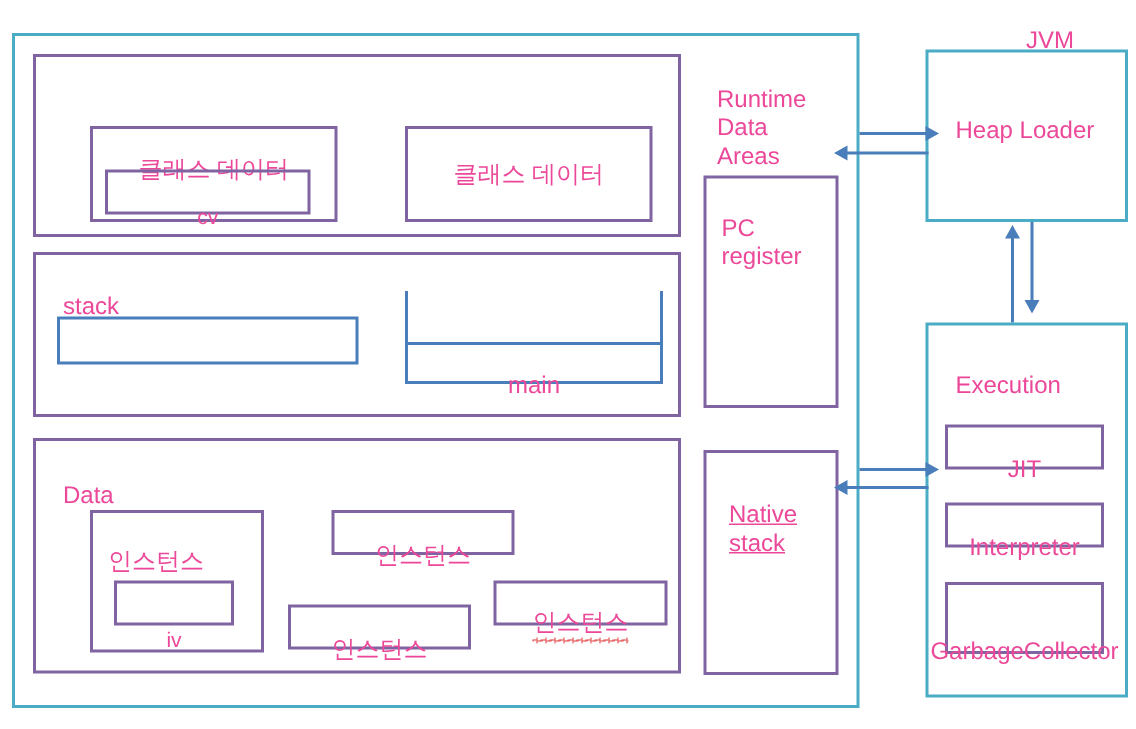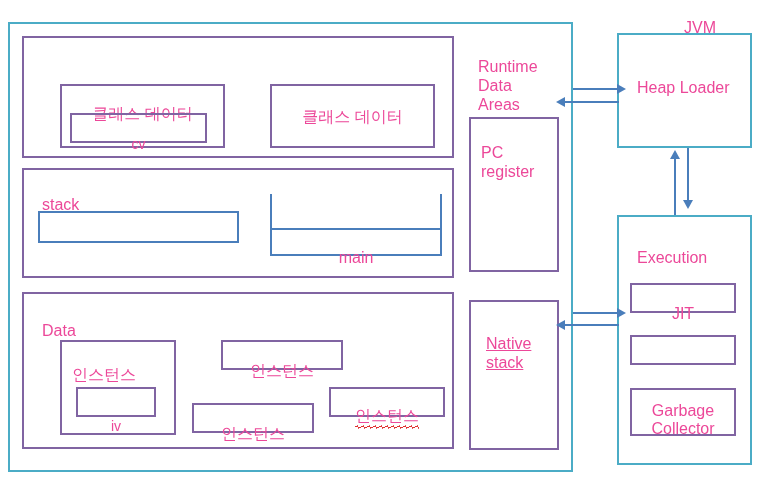--- a/index.html
+++ b/index.html
@@ -174,23 +174,24 @@
   <div class="box b-teal" style="left:617px; top:33px; width:135px; height:115px;"></div>
   <div class="lbl f16" style="left:637px; top:63px; width:120px; height:22px;">Heap Loader</div>
 
   <div class="box b-teal" style="left:617px; top:215px; width:135px; height:250px;"></div>
   <div class="lbl f16" style="left:637px; top:233px; width:110px; height:22px;">Execution</div>
 
   <div class="box b-purple" style="left:630px; top:283px; width:106px; height:30px;"></div>
   <div class="lbl f15 center-text" style="left:630px; top:283px; width:106px; height:30px;">JIT</div>
 
   <div class="box b-purple" style="left:630px; top:335px; width:106px; height:30px;"></div>
+  <div class="lbl f15 center-text" style="left:630px; top:335px; width:106px; height:30px;">Interpreter</div>
 
   <div class="box b-purple" style="left:630px; top:388px; width:106px; height:48px;"></div>
-  <div class="lbl f15 center-text" style="left:630px; top:380px; width:106px; height:48px; flex-direction:column; line-height:1.15;"><span>Garbage</span><span>Collector</span></div>
+  <div class="lbl f15 center-text" style="left:630px; top:395px; width:106px; height:48px; line-height:1.15;"><span>Garbage</span><span>Collector</span></div>
 
   <div class="arrow-line-h" style="left:573px; top:88px; width:46px;"></div>
   <div class="arrow-head ah-right" style="left:617px; top:84px;"></div>
 
   <div class="arrow-line-h" style="left:563px; top:101px; width:56px;"></div>
   <div class="arrow-head ah-left" style="left:556px; top:97px;"></div>
 
   <div class="arrow-line-v" style="left:674px; top:157px; width:0; height:58px;"></div>
   <div class="arrow-head ah-up" style="left:670px; top:150px;"></div>
 

